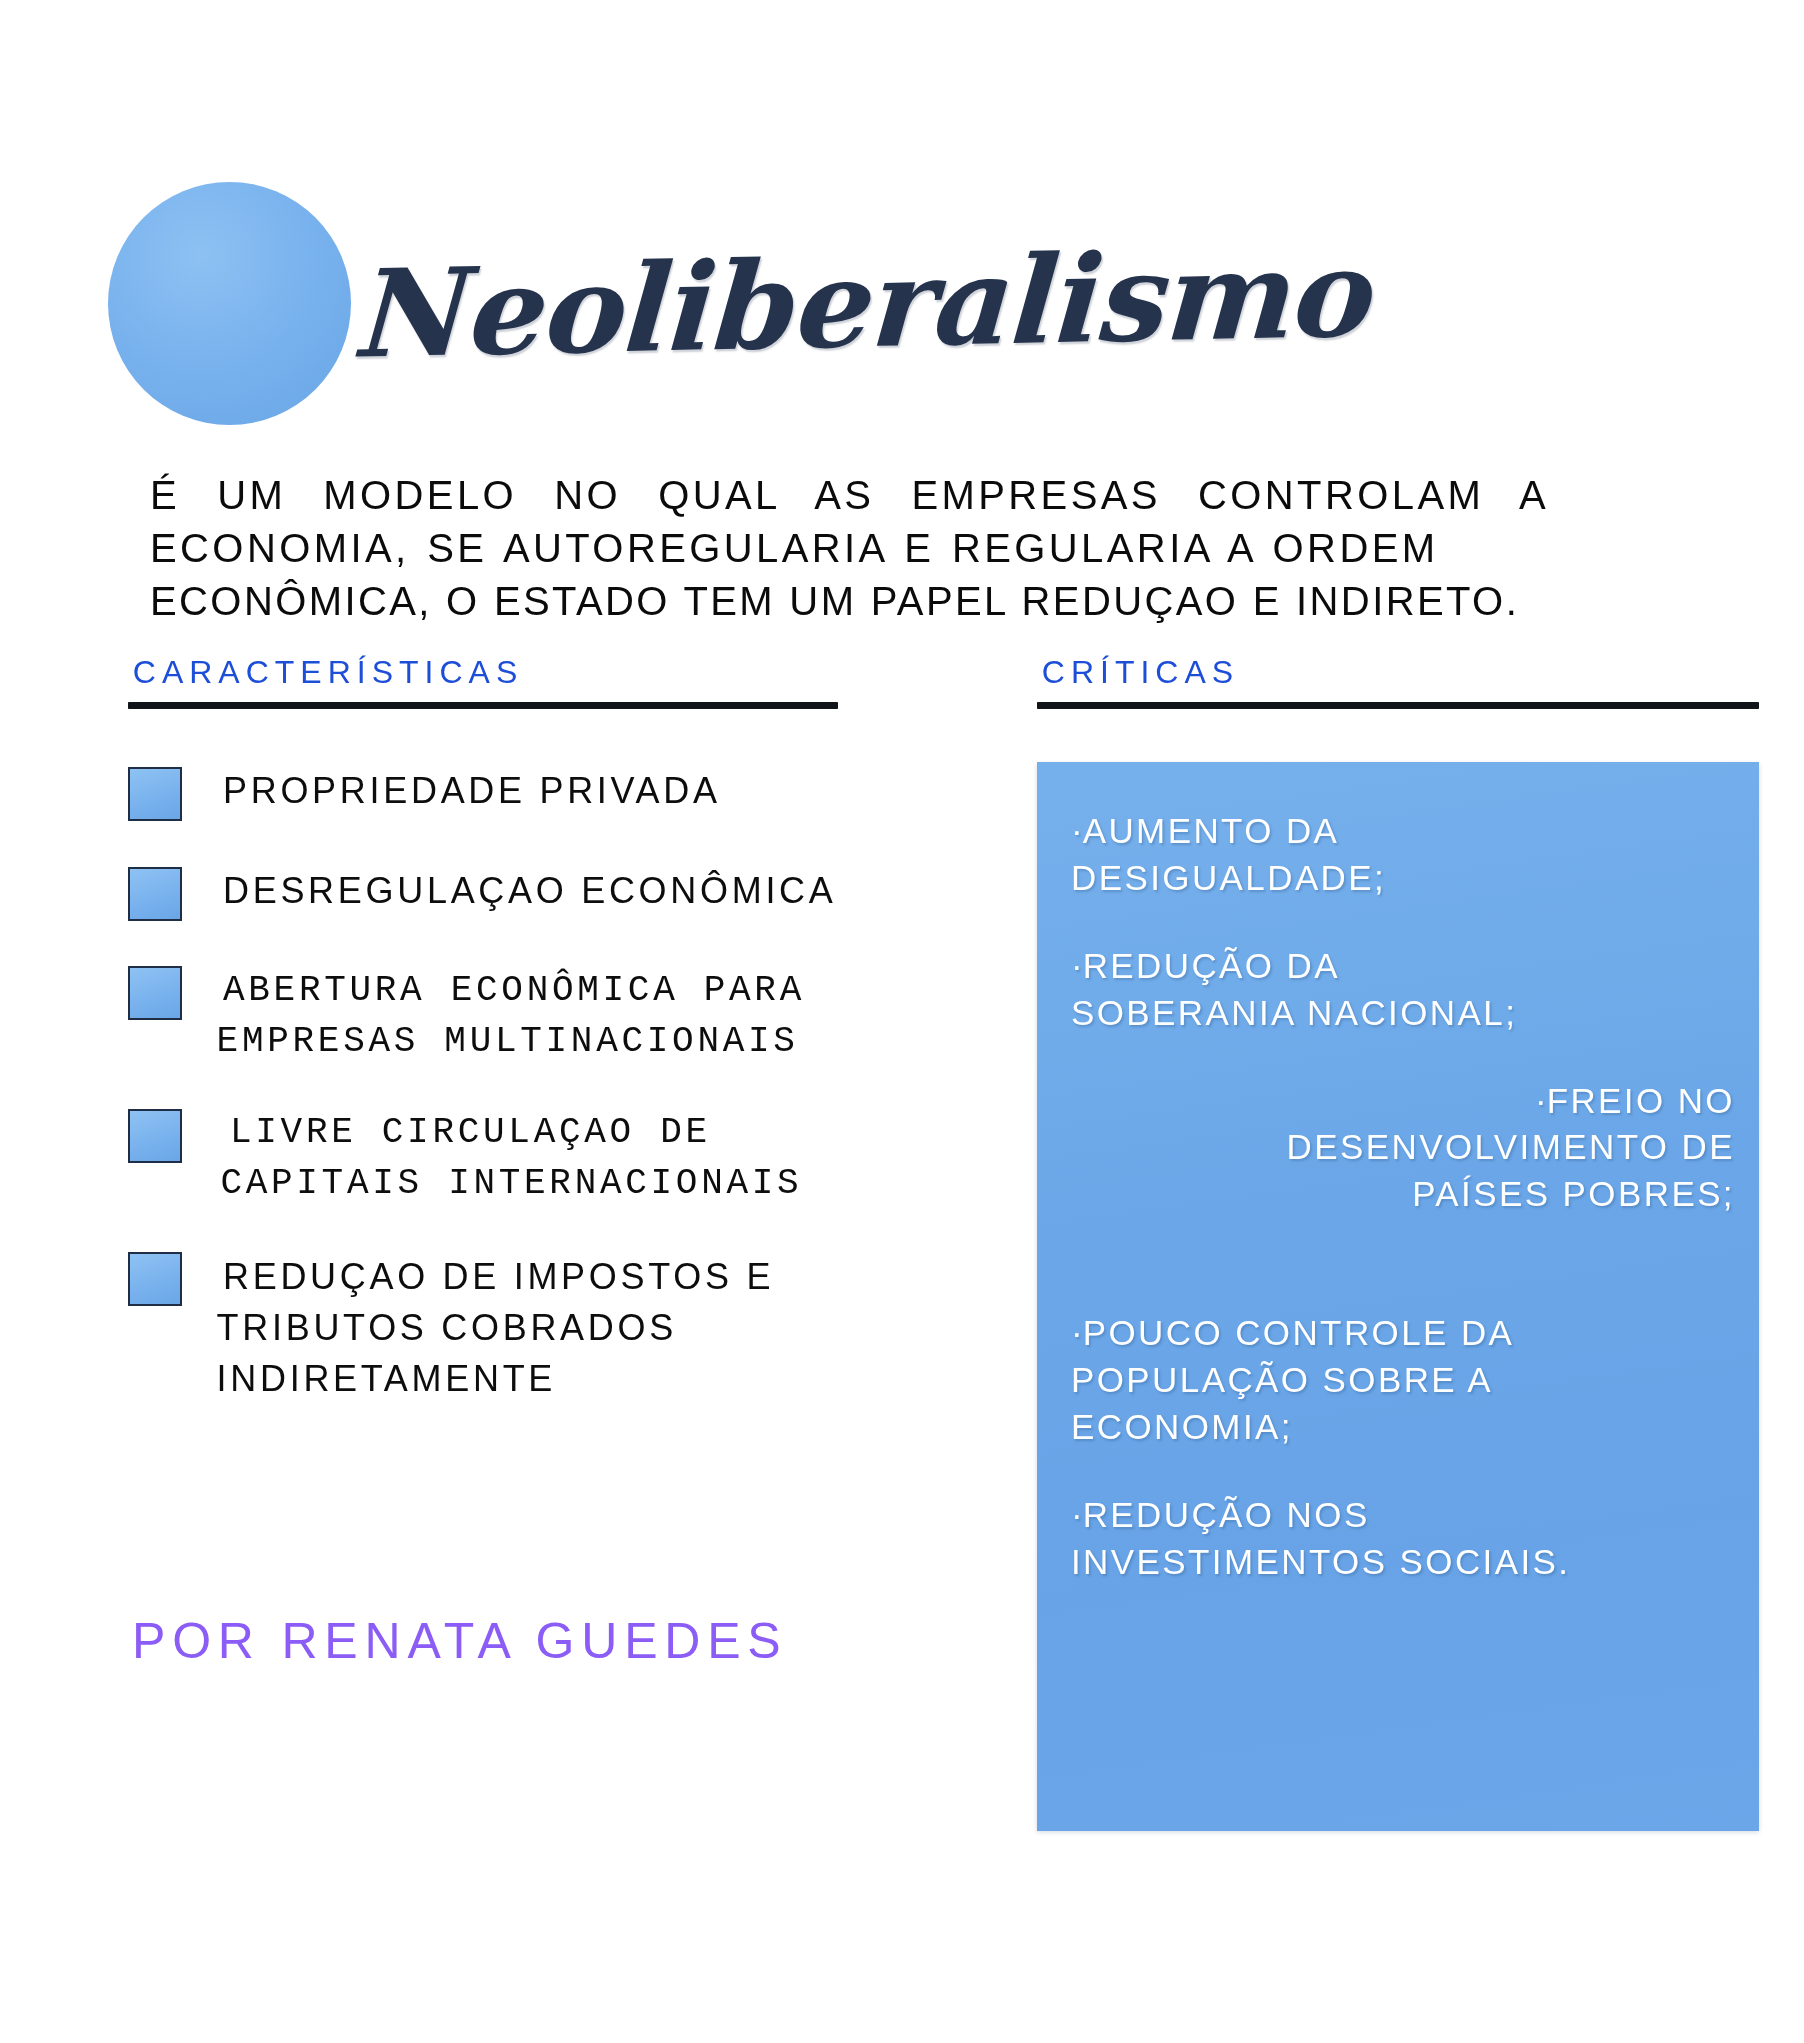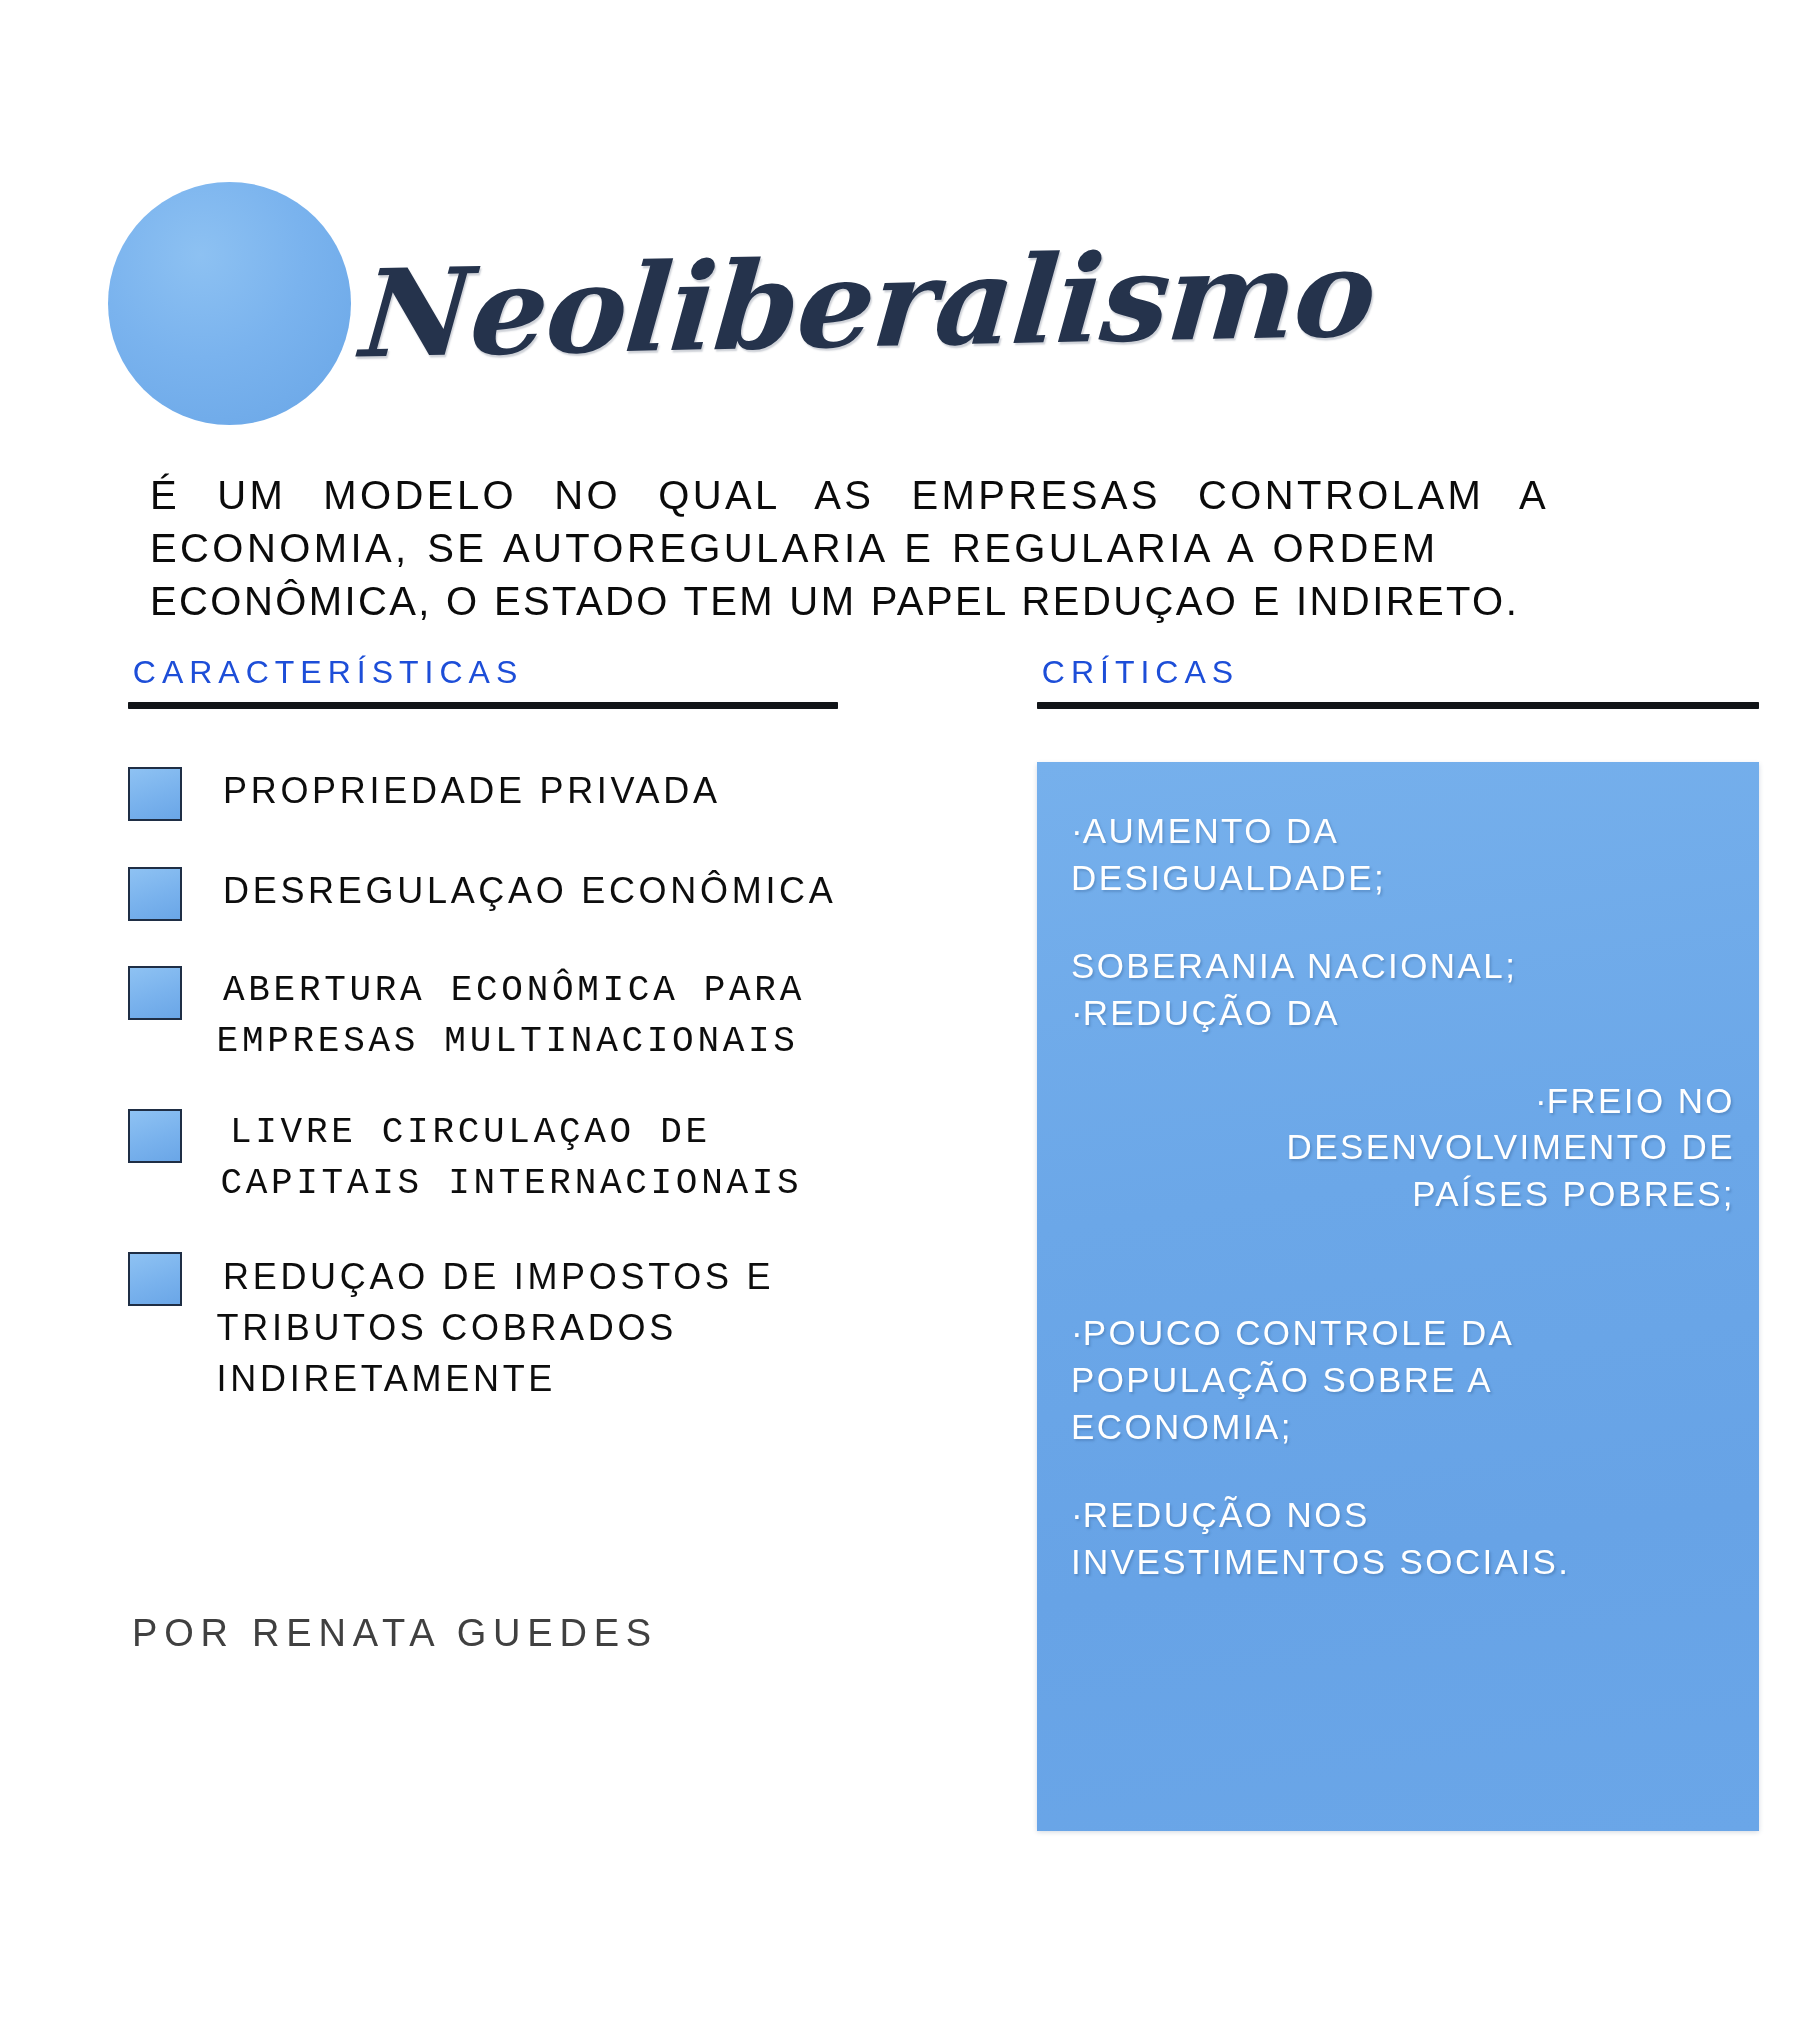--- a/index.html
+++ b/index.html
@@ -114,23 +114,23 @@
   #char-0 { margin-bottom: 41px; text-align: center; }
   #char-1 { margin-bottom: 41px; }
   #char-2 { margin-bottom: 37px; font-family: Liberation Mono, monospace; }
   #char-3 { margin-bottom: 38px; }
   #char-4 { margin-bottom: 0; }
 
   
   #author-credit {
     position: absolute;
     left: 132px; top: 1612px;
-    font-size: 38px;
+    font-size: 50px;
     letter-spacing: 6.8px;
-    color: #404040;
+    color: #8b5cf6;
   }
 
   
   #critiques-panel {
     position: absolute;
     left: 1037px; top: 762px;
     width: 722px; height: 1069px;
     background: linear-gradient(172deg, #76b0ec 0%, #6ba7e8 40%, #67a3e6 72%, #6aa6e8 100%);
     box-shadow: 0 2.4px 4.8px rgba(40,70,110,0.20);
     box-sizing: border-box;
@@ -222,22 +222,22 @@
 <div id="author-credit">POR RENATA GUEDES</div>
 
 <div id="critiques-panel">
 
   <div class="critique-item" id="crit-0">
     <span class="cl"><span class="bullet-dot">·</span><span>AUMENTO DA</span></span>
     <span class="cl">DESIGUALDADE;</span>
   </div>
 
   <div class="critique-item" id="crit-1">
+    <span class="cl"><span class="bullet-dot">·</span><span>REDUÇÃO DA</span></span>
     <span class="cl">SOBERANIA NACIONAL;</span>
-    <span class="cl"><span class="bullet-dot">·</span><span>REDUÇÃO DA</span></span>
   </div>
 
   <div class="critique-item" id="crit-2">
     <span class="cl"><span class="bullet-dot">·</span><span>FREIO NO</span></span>
     <span class="cl">DESENVOLVIMENTO DE</span>
     <span class="cl">PAÍSES POBRES;</span>
   </div>
 
   <div class="critique-item" id="crit-3">
     <span class="cl"><span class="bullet-dot">·</span><span>POUCO CONTROLE DA</span></span>

